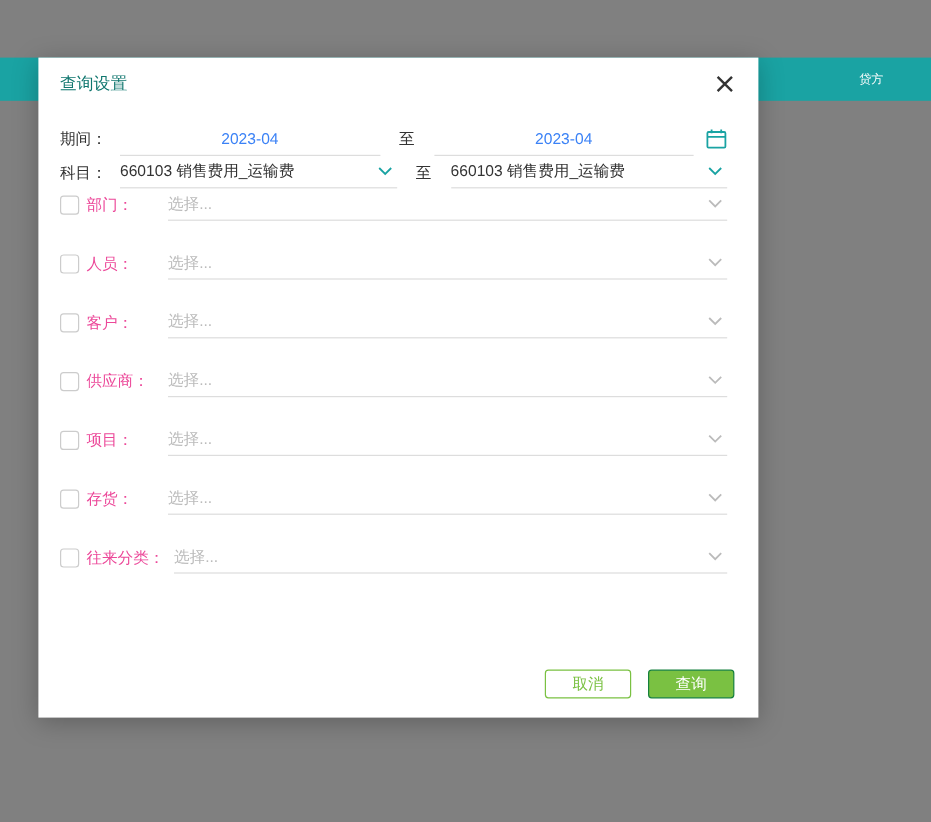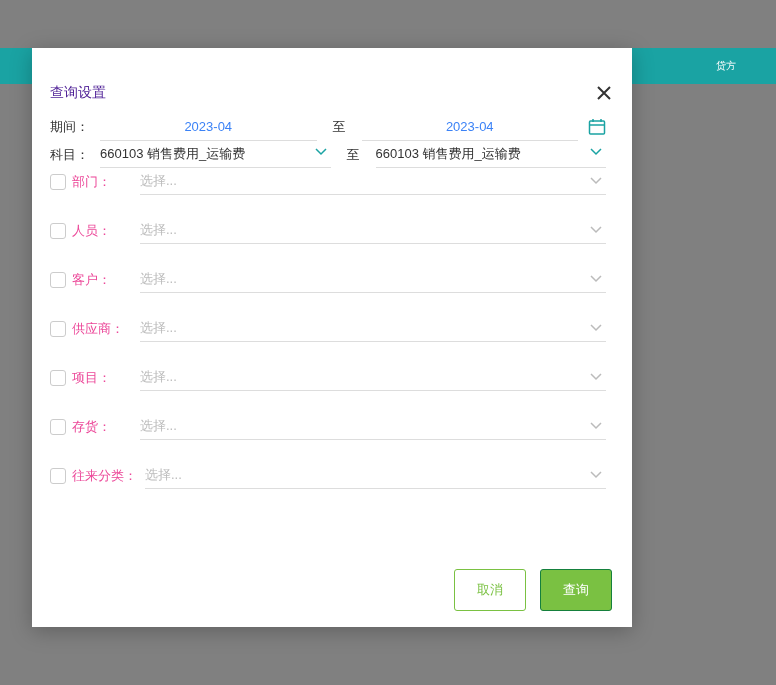--- a/index.html
+++ b/index.html
@@ -34,24 +34,23 @@
       width: 600px;
       background: #fff;
       box-shadow: 0 4px 20px rgba(0,0,0,0.25);
       display: flex;
       flex-direction: column;
     }
     .modal-header {
       display: flex;
       justify-content: space-between;
       align-items: center;
-      padding: 0 18px;
+      padding: 12px 18px;
       font-size: 14px;
-      color: #4c1d95;
-      margin-top: 35px;
+      color: #0f766e;
     }
     .close-btn {
       cursor: pointer;
       font-size: 18px;
       color: #333;
       width: 20px;
       height: 20px;
       display: flex;
       align-items: center;
       justify-content: center;
@@ -92,21 +91,21 @@
     .cal-icon {
       margin-left: 10px;
       color: #1aa3a3;
       cursor: pointer;
       display: flex;
       align-items: center;
     }
     .subject-select {
       flex: 1;
       display: flex;
-      align-items: flex-start;
+      align-items: center;
       border-bottom: 1px solid #ddd;
       padding: 4px 0;
       cursor: pointer;
       justify-content: space-between;
       gap: 12px;
     }
     .subject-val {
       font-size: 13px;
       color: #333;
       white-space: nowrap;
@@ -155,21 +154,21 @@
     .modal-footer {
       display: flex;
       justify-content: flex-end;
       align-items: center;
       padding: 16px 20px;
       gap: 14px;
       border-top: 0;
     }
     .btn {
       min-width: 72px;
-      height: 42px;
+      height: 24px;
       border-radius: 3px;
       font-size: 13px;
       cursor: pointer;
       display: flex;
       align-items: center;
       justify-content: center;
     }
     .btn-cancel {
       background: #fff;
       border: 1px solid #7ac142;

